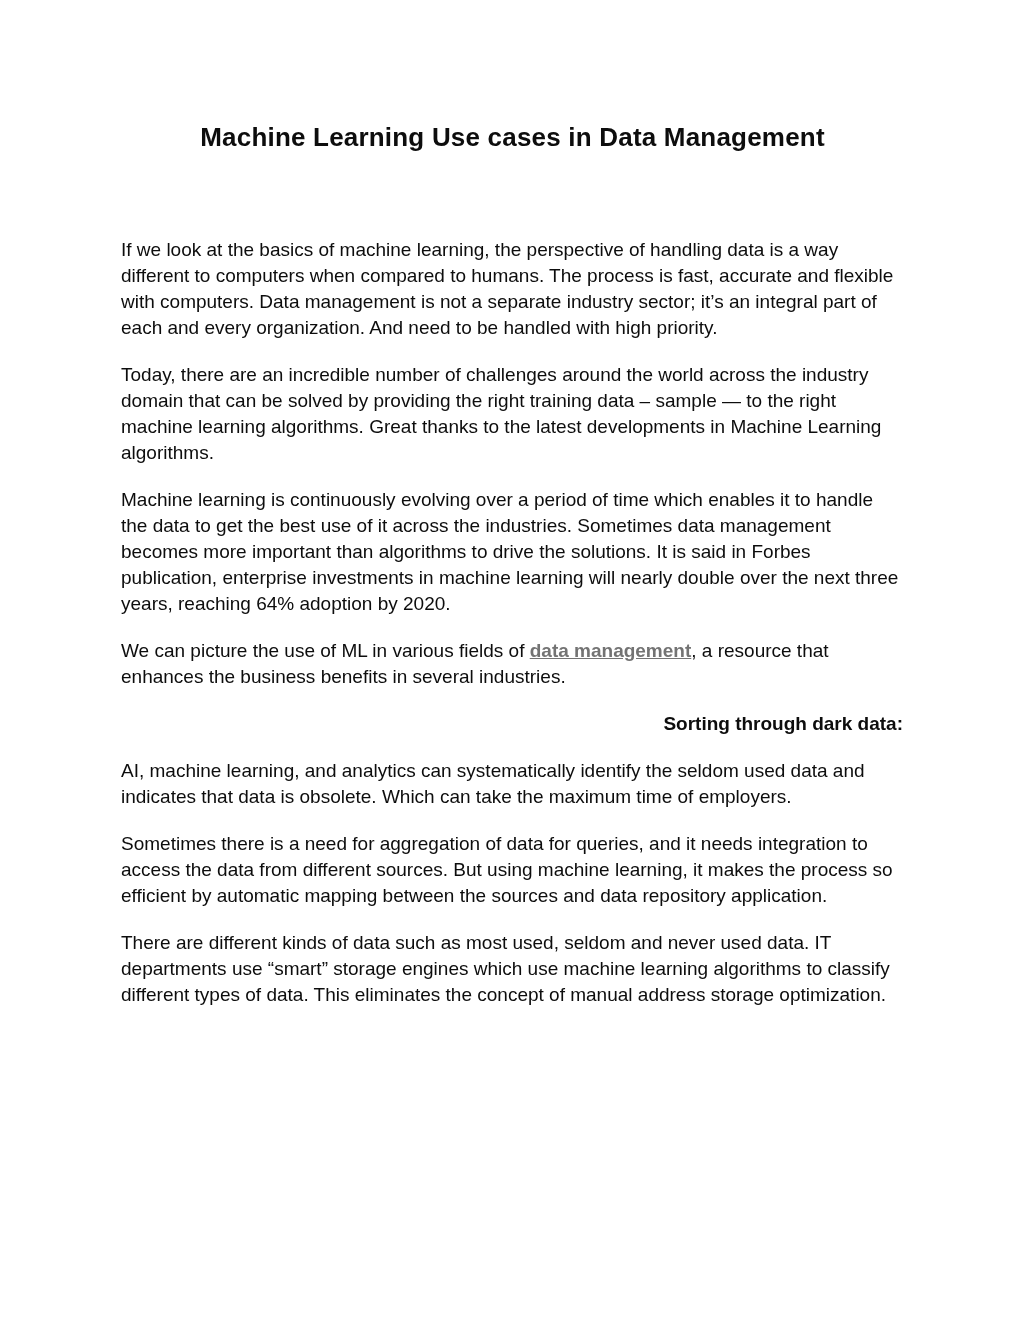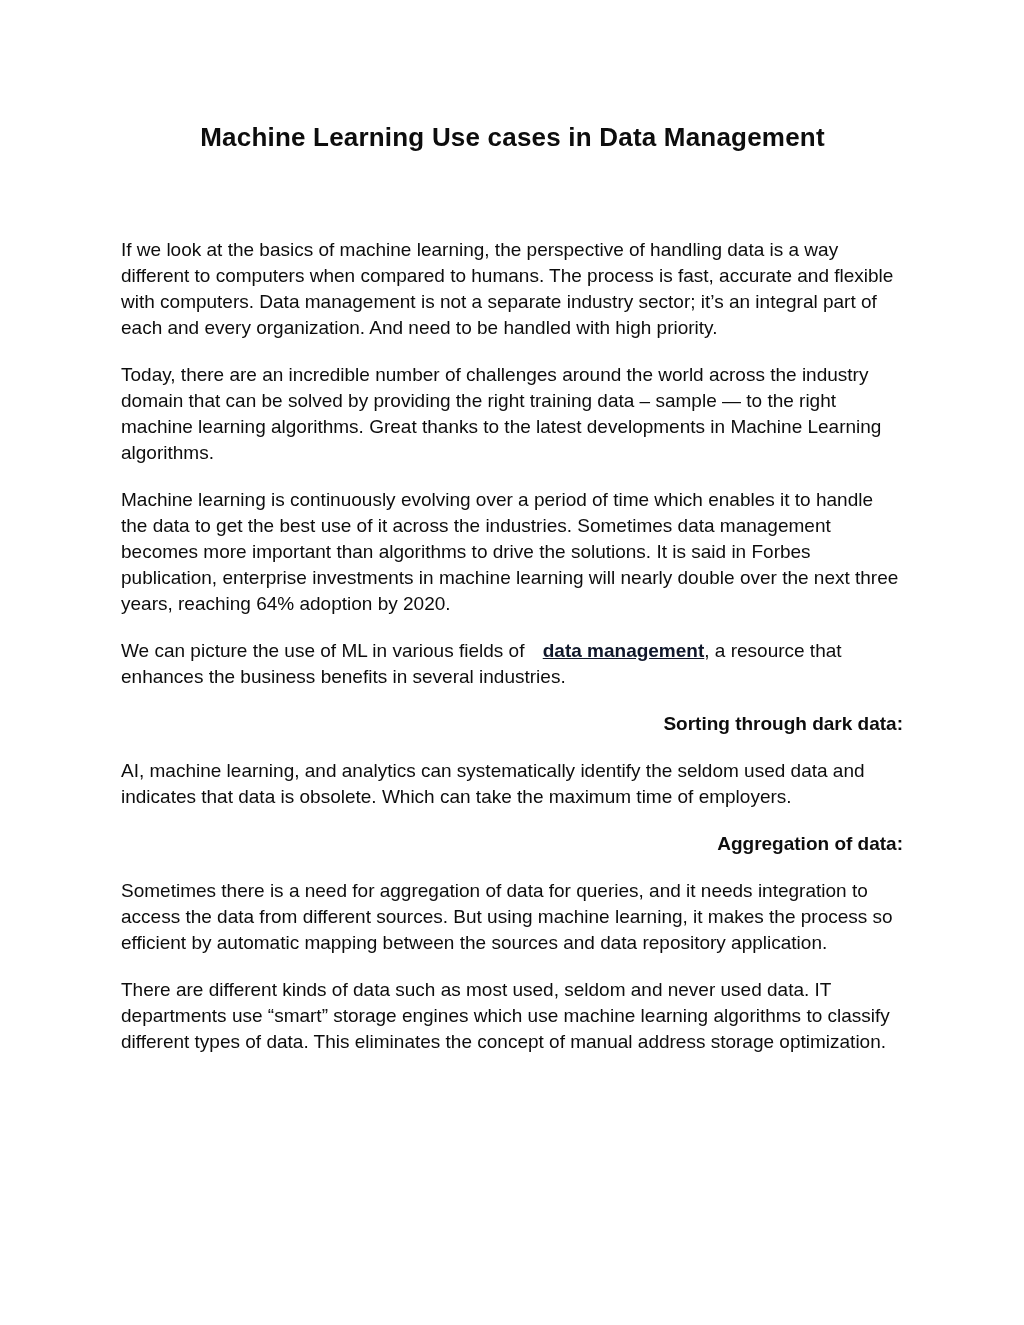--- a/index.html
+++ b/index.html
@@ -47,24 +47,23 @@
 <div class="page">
 
   <h1 class="doc-title">Machine Learning Use cases in Data Management</h1>
 
   <p class="para">If we look at the basics of machine learning, the perspective of handling data is a way different to computers when compared to humans. The process is fast, accurate and flexible with computers. Data management is not a separate industry sector; it’s an integral part of each and every organization. And need to be handled with high priority.</p>
 
   <p class="para">Today, there are an incredible number of challenges around the world across the industry domain that can be solved by providing the right training data – sample — to the right machine learning algorithms. Great thanks to the latest developments in Machine Learning algorithms.</p>
 
   <p class="para">Machine learning is continuously evolving over a period of time which enables it to handle the data to get the best use of it across the industries. Sometimes data management becomes more important than algorithms to drive the solutions. It is said in Forbes publication, enterprise investments in machine learning will nearly double over the next three years, reaching 64% adoption by 2020.</p>
 
-  <p class="para"><span>We can picture the use of ML in various fields of </span><a class="doc-link" style="color: #0f172a; margin-left: 13px;">data management</a><span>, a resource that enhances the business benefits in several industries.</span></p>
+  <p class="para"><span>We can picture the use of ML in various fields of </span><a class="doc-link" style="color: #737373;">data management</a><span>, a resource that enhances the business benefits in several industries.</span></p>
 
   <p class="section-heading">Sorting through dark data:</p>
 
   <p class="para">AI, machine learning, and analytics can systematically identify the seldom used data and indicates that data is obsolete. Which can take the maximum time of employers.</p>
 
-  <p class="section-heading">Aggregation of data:</p>
   <p class="para">Sometimes there is a need for aggregation of data for queries, and it needs integration to access the data from different sources. But using machine learning, it makes the process so efficient by automatic mapping between the sources and data repository application.</p>
 
   <p class="para">There are different kinds of data such as most used, seldom and never used data. IT departments use “smart” storage engines which use machine learning algorithms to classify different types of data. This eliminates the concept of manual address storage optimization.</p>
 
 </div>
 
 </body></html>

